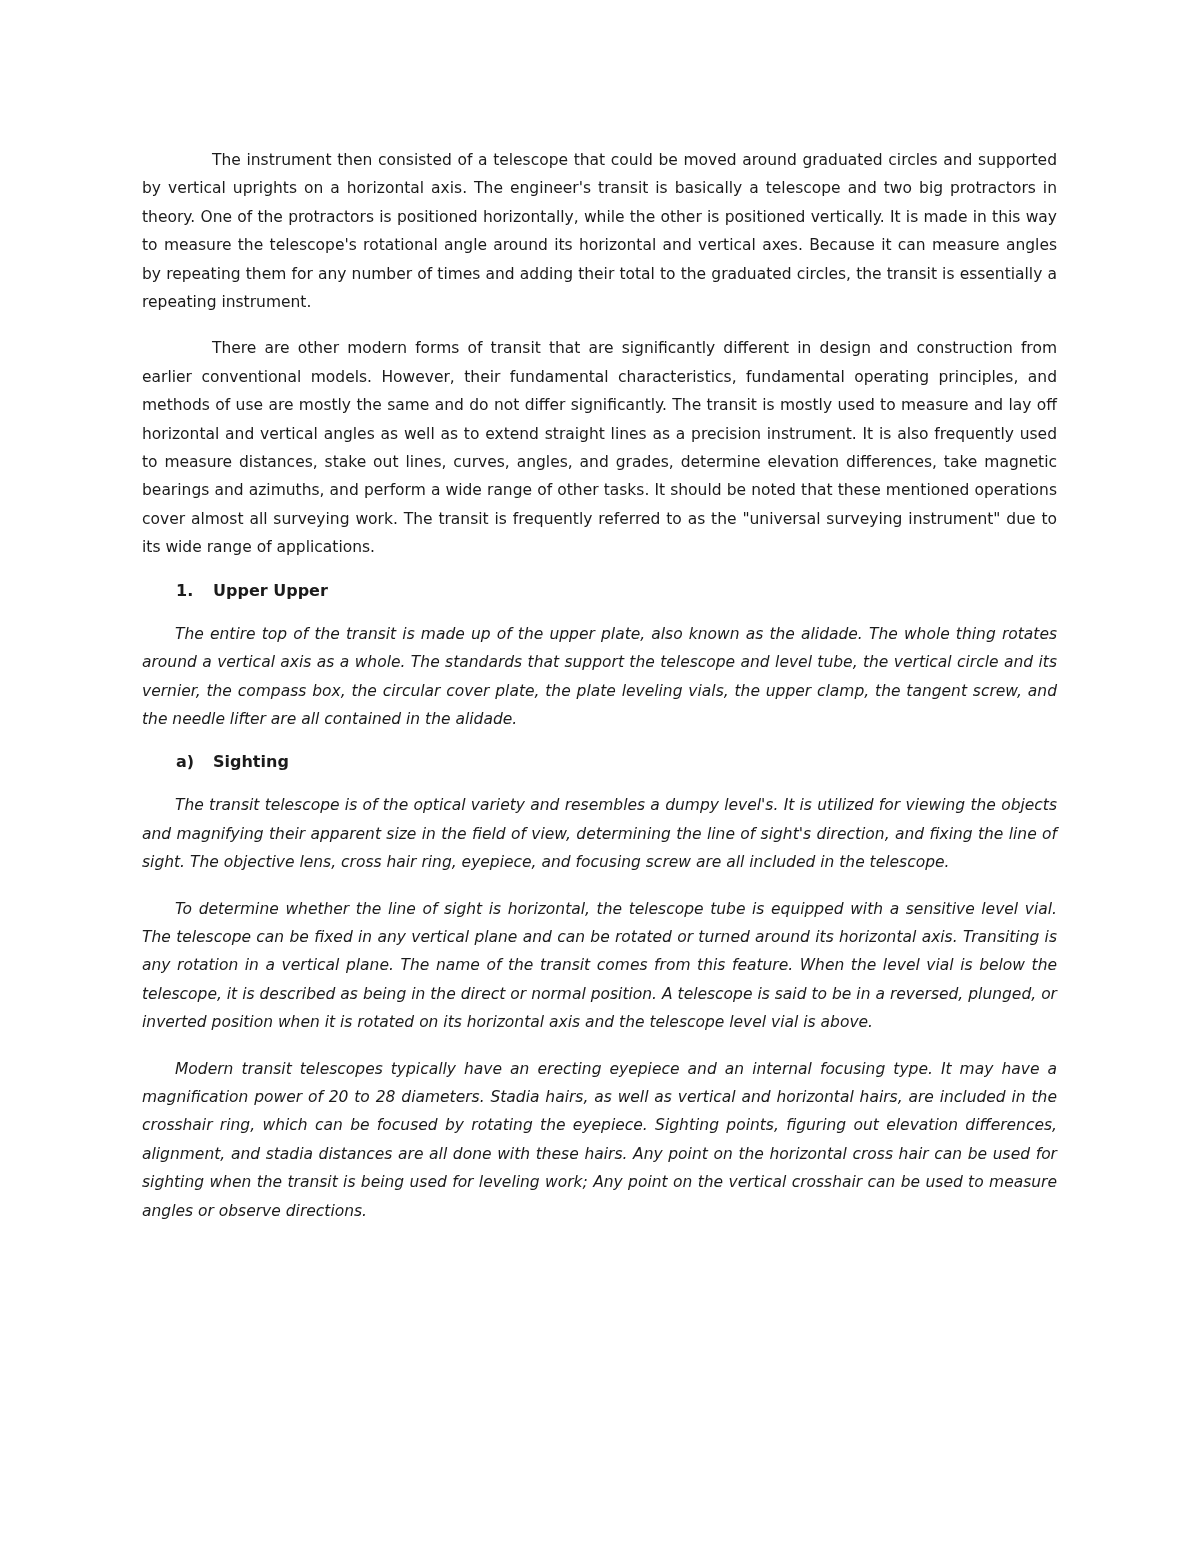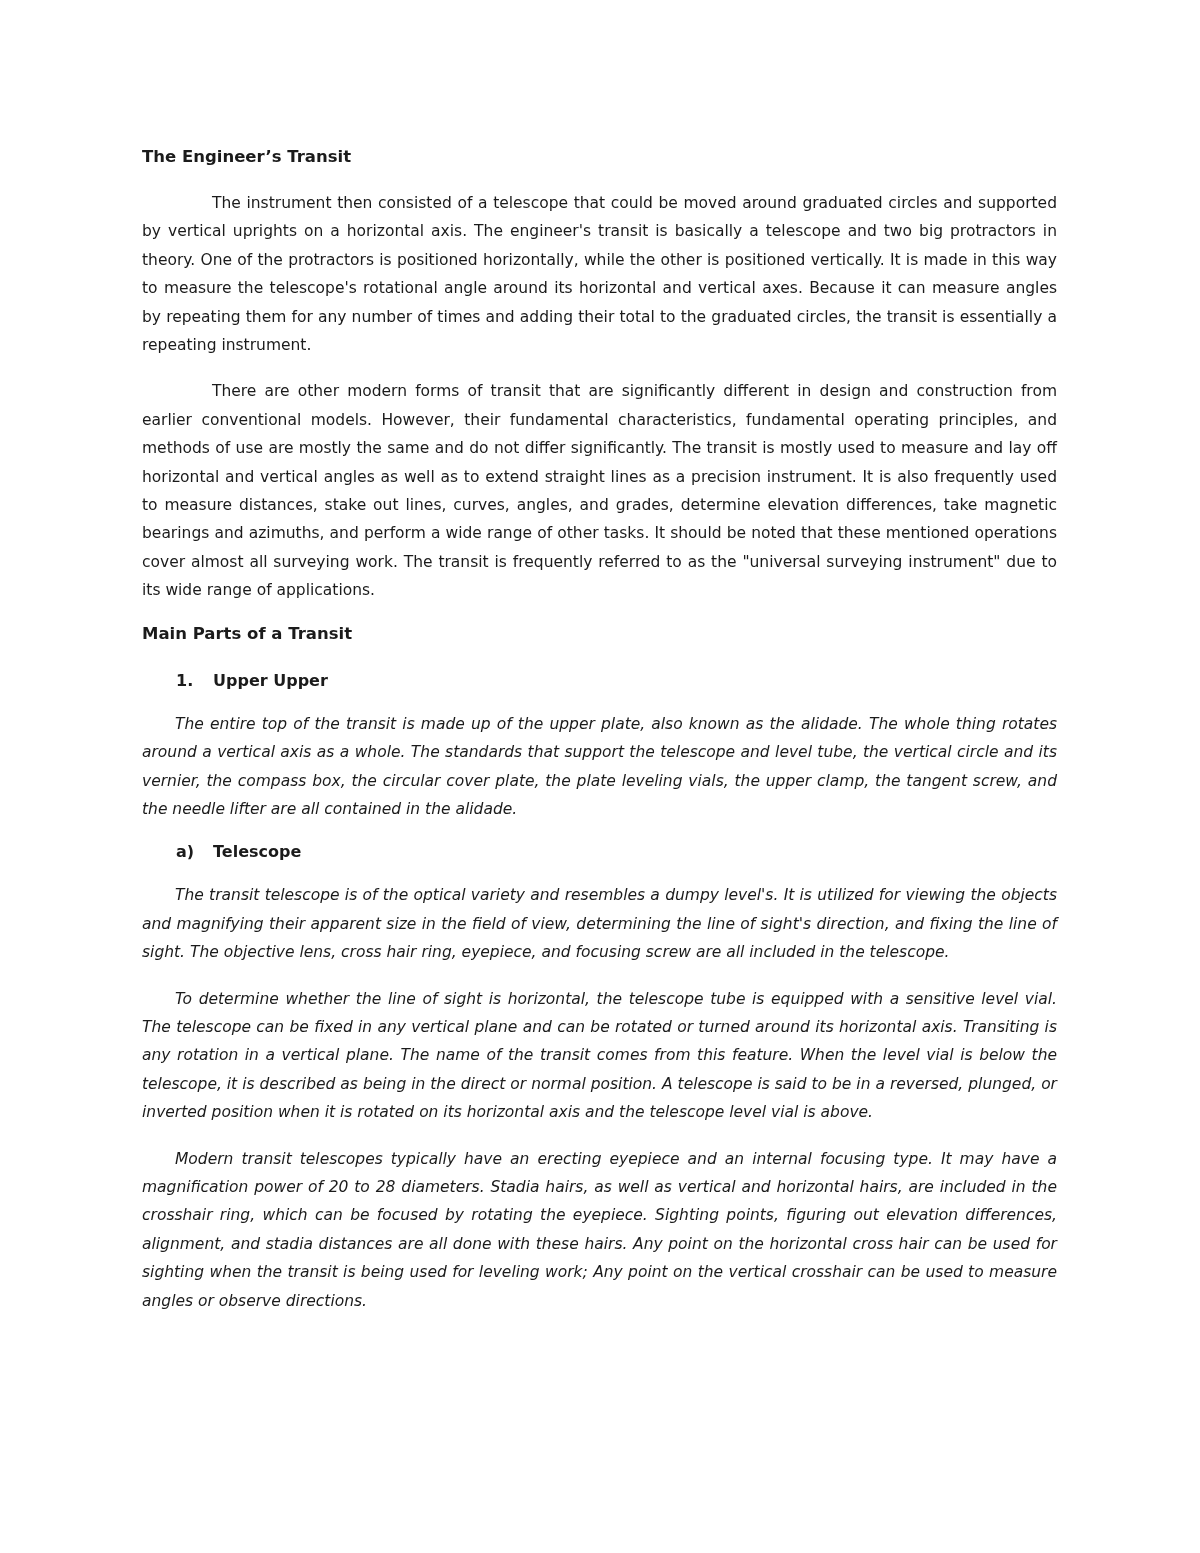--- a/index.html
+++ b/index.html
@@ -61,38 +61,36 @@
   }
   .list-item .label {
     flex: 1 1 auto;
   }
 </style>
 </head>
 <body>
 
 <div class="page">
 
-  <h1 class="doc-title">The Engineer’s Transit</h1>
 
   <p class="para indent-lg">The instrument then consisted of a telescope that could be moved around graduated circles and supported by vertical uprights on a horizontal axis. The engineer's transit is basically a telescope and two big protractors in theory. One of the protractors is positioned horizontally, while the other is positioned vertically. It is made in this way to measure the telescope's rotational angle around its horizontal and vertical axes. Because it can measure angles by repeating them for any number of times and adding their total to the graduated circles, the transit is essentially a repeating instrument.</p>
 
   <p class="para indent-lg">There are other modern forms of transit that are significantly different in design and construction from earlier conventional models. However, their fundamental characteristics, fundamental operating principles, and methods of use are mostly the same and do not differ significantly. The transit is mostly used to measure and lay off horizontal and vertical angles as well as to extend straight lines as a precision instrument. It is also frequently used to measure distances, stake out lines, curves, angles, and grades, determine elevation differences, take magnetic bearings and azimuths, and perform a wide range of other tasks. It should be noted that these mentioned operations cover almost all surveying work. The transit is frequently referred to as the "universal surveying instrument" due to its wide range of applications.</p>
 
-  <h2 class="section-heading">Main Parts of a Transit</h2>
 
   <div class="list-item">
     <span class="marker">1.</span>
     <span class="label">Upper Upper</span>
   </div>
 
   <p class="para indent-sm">The entire top of the transit is made up of the upper plate, also known as the alidade. The whole thing rotates around a vertical axis as a whole. The standards that support the telescope and level tube, the vertical circle and its vernier, the compass box, the circular cover plate, the plate leveling vials, the upper clamp, the tangent screw, and the needle lifter are all contained in the alidade.</p>
 
   <div class="list-item">
     <span class="marker">a)</span>
-    <span class="label">Telescope</span>
+    <span class="label">Sighting</span>
   </div>
 
   <p class="para indent-sm">The transit telescope is of the optical variety and resembles a dumpy level's. It is utilized for viewing the objects and magnifying their apparent size in the field of view, determining the line of sight's direction, and fixing the line of sight. The objective lens, cross hair ring, eyepiece, and focusing screw are all included in the telescope.</p>
 
   <p class="para indent-sm">To determine whether the line of sight is horizontal, the telescope tube is equipped with a sensitive level vial. The telescope can be fixed in any vertical plane and can be rotated or turned around its horizontal axis. Transiting is any rotation in a vertical plane. The name of the transit comes from this feature. When the level vial is below the telescope, it is described as being in the direct or normal position. A telescope is said to be in a reversed, plunged, or inverted position when it is rotated on its horizontal axis and the telescope level vial is above.</p>
 
   <p class="para indent-sm">Modern transit telescopes typically have an erecting eyepiece and an internal focusing type. It may have a magnification power of 20 to 28 diameters. Stadia hairs, as well as vertical and horizontal hairs, are included in the crosshair ring, which can be focused by rotating the eyepiece. Sighting points, figuring out elevation differences, alignment, and stadia distances are all done with these hairs. Any point on the horizontal cross hair can be used for sighting when the transit is being used for leveling work; Any point on the vertical crosshair can be used to measure angles or observe directions.</p>
 
 </div>
 

